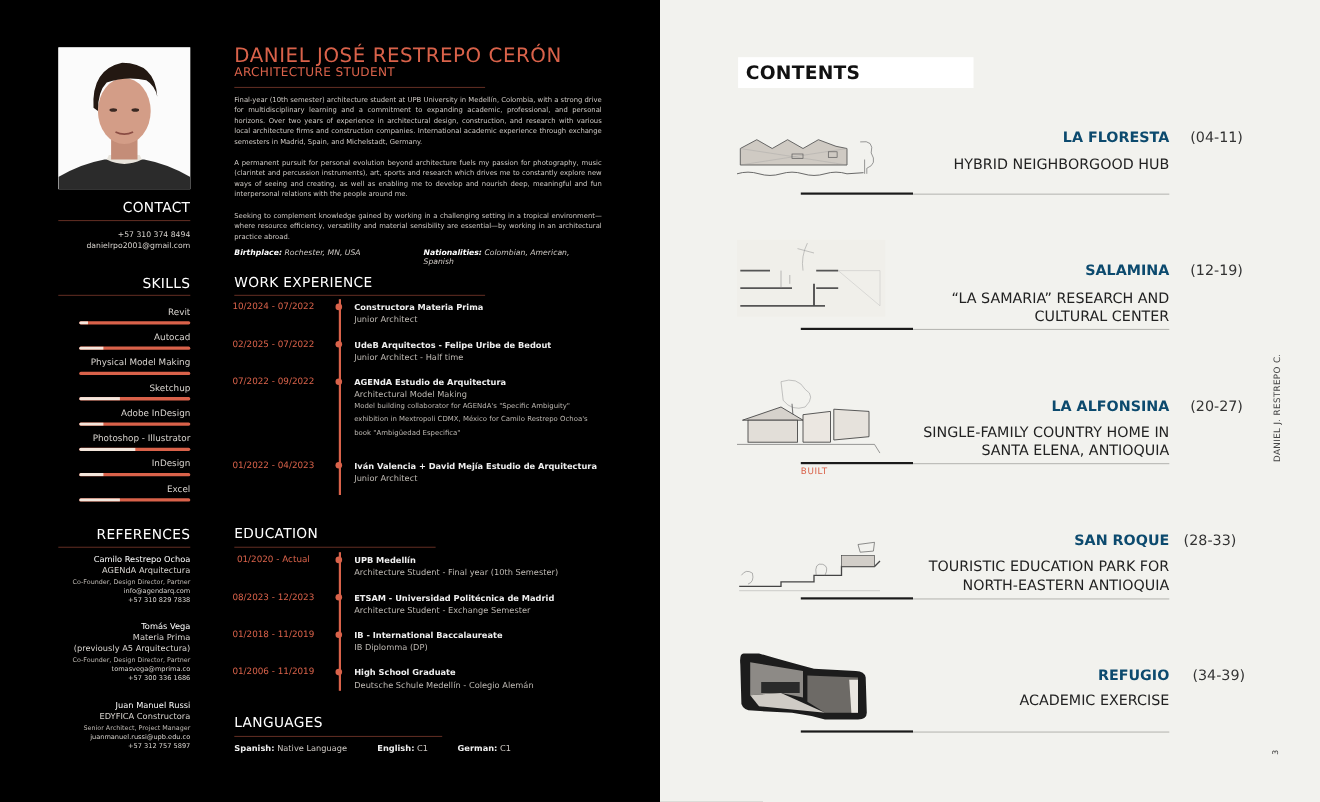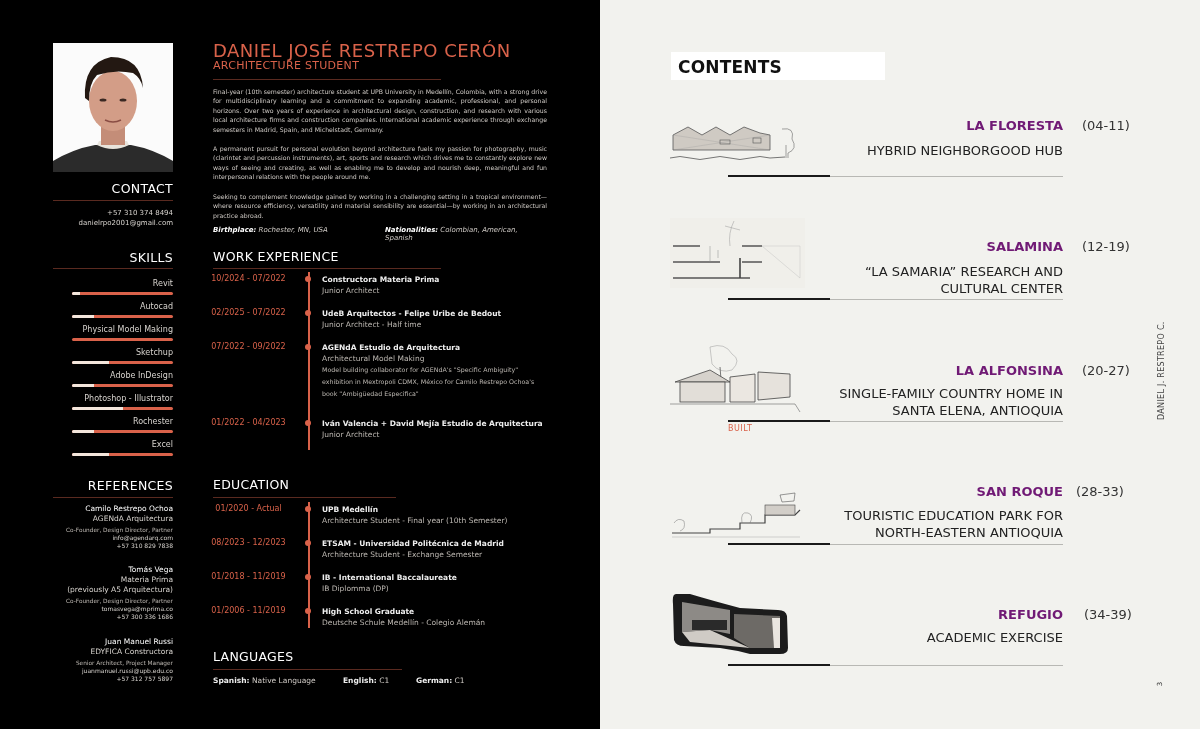--- a/index.html
+++ b/index.html
@@ -51,21 +51,21 @@
   .langs span.lang { position: absolute; top: 0; white-space: nowrap; }
   .langs b { color: #eee; font-weight: bold; }
 
   
   .contents-box { position: absolute; left: 71px; top: 52px; width: 214px; height: 28px; background: #fff; }
   .contents-title { position: absolute; left: 7px; top: 5px; font-size: 17px; font-weight: bold; color: #111; letter-spacing: 0.2px; }
 
   .entry { position: absolute; left: 70px; width: 500px; }
   .entry-sketch { position: absolute; left: 0; top: 0; width: 135px; height: 70px; }
   .entry-sketch svg { width: 100%; height: 100%; }
-  .entry-name { position: absolute; right: 107px; font-size: 13px; font-weight: bold; color: #701a75; white-space: nowrap; }
+  .entry-name { position: absolute; right: 107px; font-size: 13px; font-weight: bold; color: #0c4a6e; white-space: nowrap; }
   .entry-pages { position: absolute; left: 412px; font-size: 13px; color: #333; white-space: nowrap; }
   .entry-desc { position: absolute; right: 107px; text-align: right; font-size: 13px; color: #222; line-height: 17px; }
   .entry-rule-dark { position: absolute; left: 58px; width: 102px; height: 2px; background: #1a1a1a; }
   .entry-rule-light { position: absolute; left: 160px; width: 233px; height: 1px; background: #b8b8b4; }
   .entry-tag { position: absolute; left: 58px; font-size: 8px; color: #d9624a; letter-spacing: 0.5px; }
 
   .side-caption { position: absolute; left: 557px; top: 310px; transform: rotate(-90deg); transform-origin: left top; font-size: 8px; color: #444; white-space: nowrap; letter-spacing: 0.3px; }
   .page-number { position: absolute; left: 558px; top: 680px; font-size: 7px; color: #333; transform: rotate(-90deg); }
 </style>
 </head>
@@ -125,21 +125,21 @@
         <div class="skill-light" style="width:22%;"></div>
       </div>
   </div>
   <div class="skill" style="top:394px;">
     <span class="skill-label">Photoshop - Illustrator</span>
     <div class="skill-bar">
         <div class="skill-light" style="width:50%;"></div>
       </div>
   </div>
   <div class="skill" style="top:417px;">
-    <span class="skill-label">Rochester</span>
+    <span class="skill-label">InDesign</span>
     <div class="skill-bar">
         <div class="skill-light" style="width:22%;"></div>
       </div>
   </div>
   <div class="skill" style="top:440px;">
     <span class="skill-label">Excel</span>
     <div class="skill-bar">
         <div class="skill-light" style="width:37%;"></div>
       </div>
   </div>

